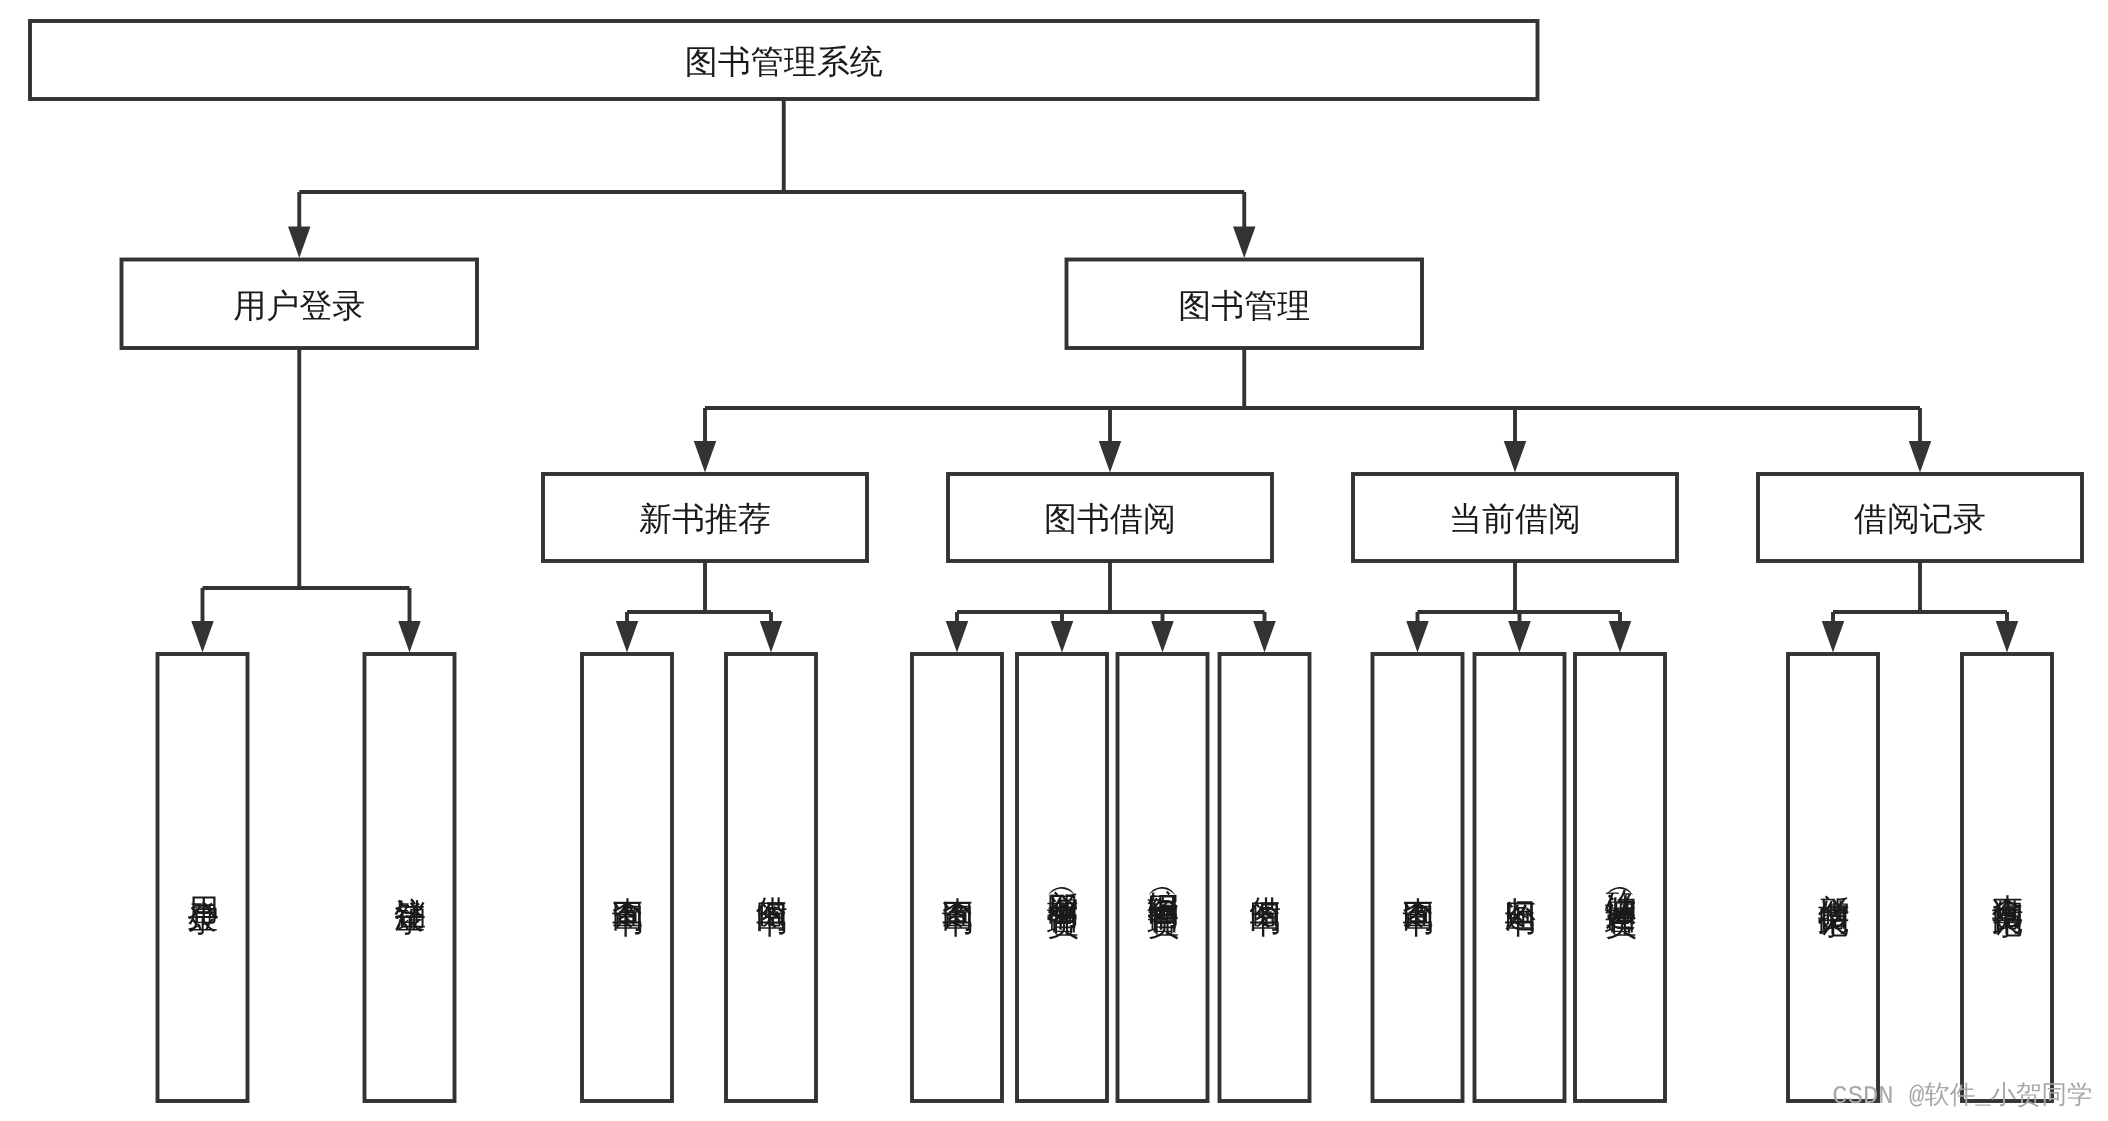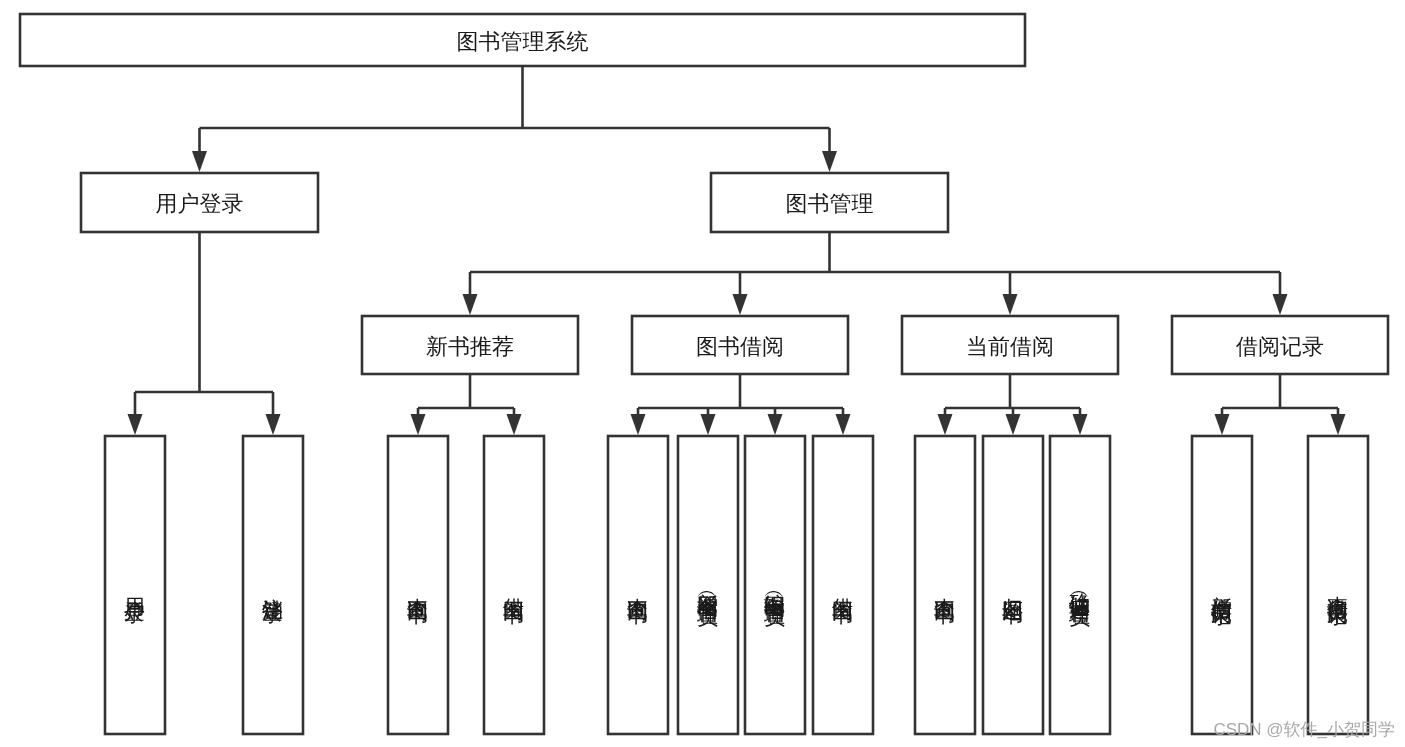--- a/index.html
+++ b/index.html
@@ -57,21 +57,21 @@
     text-anchor: middle;
     dominant-baseline: central;
     writing-mode: vertical-rl;
     text-orientation: upright;
     letter-spacing: 2px;
   }
   .watermark {
     position: absolute;
     right: 10px;
     bottom: 6px;
-    font-family: Liberation Sans, sans-serif;
+    font-family: Liberation Mono, monospace;
     font-size: 17px;
     color: #a8a8a8;
     white-space: nowrap;
     user-select: none;
     pointer-events: none;
   }
 </style>
 </head>
 <body>
 

